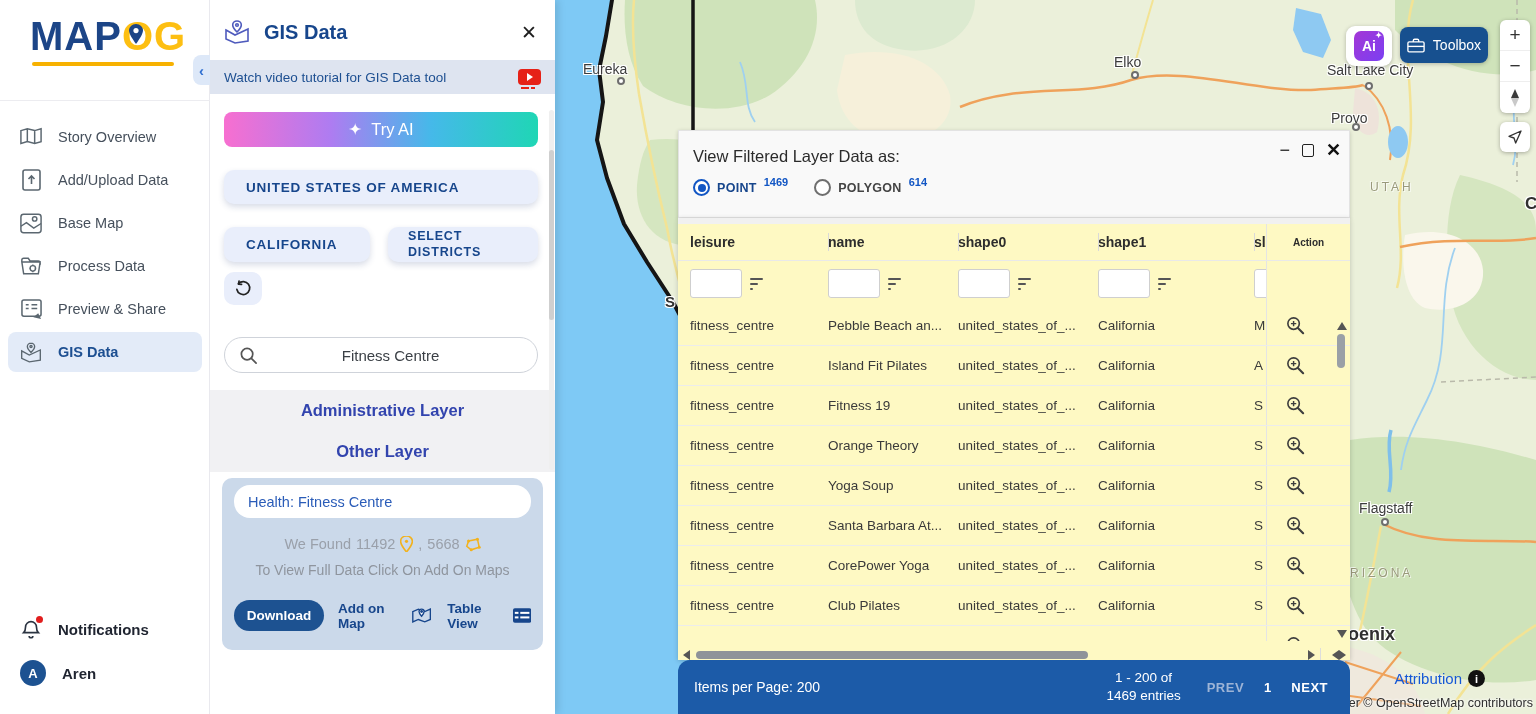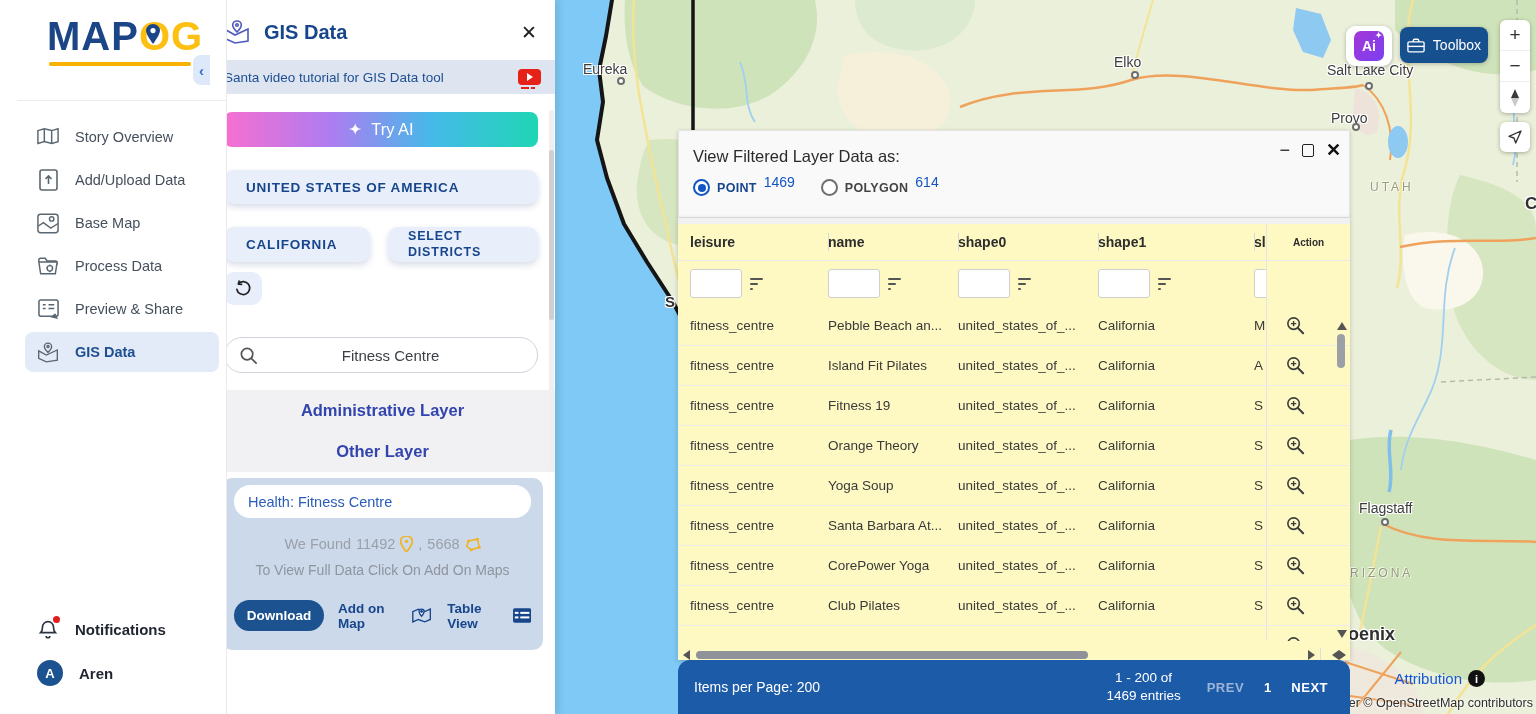--- a/index.html
+++ b/index.html
@@ -1,20 +1,20 @@
 <!DOCTYPE html>
 <html><head>
 <meta charset="utf-8">
 <style>
   * { margin:0; padding:0; box-sizing:border-box; }
   html,body { width:1536px; height:714px; overflow:hidden; font-family:"Liberation Sans", sans-serif; background:#fff; }
   #app { position:relative; width:1536px; height:714px; }
 
   
-  #sidebar { position:absolute; left:17px; top:0; width:210px; height:714px; background:#fff; border-right:1px solid #e9e9ee; z-index:30;text-decoration:underline; }
+  #sidebar { position:absolute; left:0; top:0; width:210px; height:714px; background:#fff; border-right:1px solid #e9e9ee; z-index:30;text-decoration:underline; }
   #logo { position:absolute; left:30px; top:16px; font-size:40px; font-weight:800; letter-spacing:1px; line-height:1; }
   #logo .map { color:#1c4587; }
   #logo .og { color:#fdbf12; position:relative; }
   #logo-pin { position:absolute; left:7px; top:10px; width:14px; height:20px; }
   #logo-underline { position:absolute; left:32px; top:62px; width:142px; height:4px; background:#f7b100; border-radius:2px; }
   #sidebar-divider { position:absolute; left:0; top:100px; width:210px; height:1px; background:#ececf0; }
   #nav-list { position:absolute; left:0; top:114px; width:210px; }
   .nav-item { display:flex; align-items:center; gap:16px; height:40px; margin:3px 8px; padding:0 12px; border-radius:8px; cursor:pointer; color:#46505c; }
   .nav-item .nicon { width:22px; height:22px; flex:0 0 22px; display:flex; align-items:center; justify-content:center; }
   .nav-item .nlabel { font-size:14.5px; }
@@ -90,21 +90,21 @@
   #win-min { font-size:18px; color:#222; cursor:pointer; line-height:10px; }
   #win-max { width:12px; height:13px; border:1.8px solid #222; border-radius:2px; cursor:pointer; }
   #win-close { font-size:18px; font-weight:700; color:#111; cursor:pointer; }
   #radio-row { position:absolute; left:14px; top:48px; display:flex; align-items:center; gap:26px; }
   .radio-opt { display:flex; align-items:center; gap:7px; cursor:pointer; }
   .radio-circ { width:17px; height:17px; border-radius:50%; border:2px solid #6f6f6f; background:#fff; position:relative; }
   .radio-opt.selected .radio-circ { border-color:#1256c4; }
   .radio-opt.selected .radio-circ::after { content:""; position:absolute; left:2.5px; top:2.5px; width:8px; height:8px; border-radius:50%; background:#1256c4; }
   .radio-lab { font-size:12.5px; font-weight:700; color:#444; letter-spacing:.3px; }
   .radio-opt.selected .radio-lab { color:#17468c; }
-  .radio-sup { font-size:14px; font-weight:400; color:#1256c4; position:relative; top:-6px;text-align:right; }
+  .radio-sup { font-size:11px; font-weight:700; color:#1256c4; position:relative; top:-6px;text-align:right; }
 
   #ov-table { position:absolute; left:0; top:88px; width:672px; height:442px; background:#fef9c3; border-top:6px solid #f1f1f1; box-shadow:0 1px 5px rgba(0,0,0,.2); }
   .t-row { display:flex; align-items:center; position:relative; }
   .t-cell { flex:0 0 auto; padding-left:12px; overflow:hidden; white-space:nowrap; font-size:13.5px; color:#3a3a3a; }
   .c0{width:138px}.c1{width:130px}.c2{width:140px}.c3{width:156px}.c4{width:24px}
   .c-action { width:58px; border-left:1px solid #e4e4e4; align-self:stretch; display:flex; align-items:center; justify-content:center; }
   .c-gutter { width:16px; align-self:stretch; }
   #thead-row { height:36px; font-weight:700; }
   #thead-row .t-cell { font-size:14px; color:#2d2d2d; font-weight:700; }
   #thead-row .hsep { position:absolute; top:9px; width:1px; height:18px; background:#d9d9d9; }
@@ -242,21 +242,21 @@
           <g fill="none" stroke="#4f5bbd" stroke-width="1.6">
             <path d="M2 10l9 5 13-6v12l-13 2-9-4z"></path>
             <path d="M13 1c-2.4 0-4.3 1.8-4.3 4 0 2.8 4.3 7 4.3 7s4.3-4.2 4.3-7c0-2.2-1.9-4-4.3-4z"></path>
             <circle cx="13" cy="5" r="1.3"></circle>
           </g>
         </svg>
       <span id="panel-title">GIS Data</span>
       <span id="panel-close">✕</span>
     </div>
     <div id="video-banner">
-      <span class="vb-text">Santa video tutorial for GIS Data tool</span>
+      <span class="vb-text">Watch video tutorial for GIS Data tool</span>
       <span id="yt-icon">
           <span class="tri"></span>
           <span class="ybar"></span>
           <span class="ybar2"></span>
         </span>
     </div>
     <div id="try-ai">
       <span>✦</span>
       <span>Try AI</span>
     </div>

